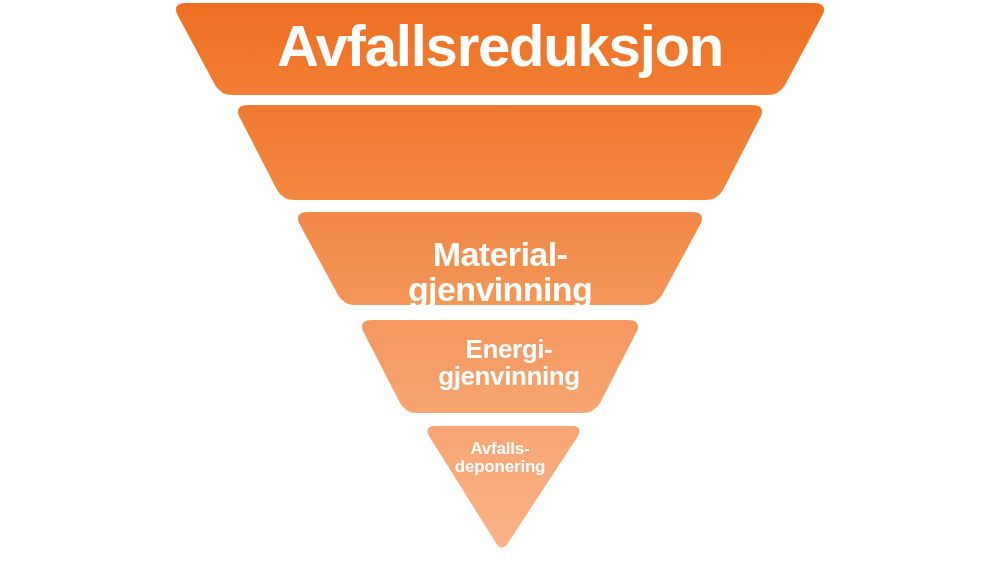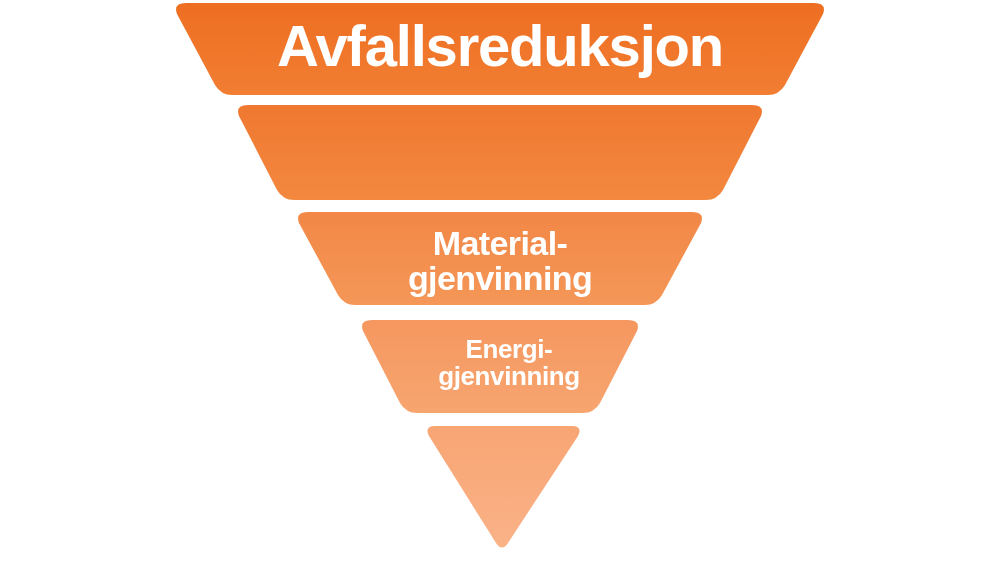--- a/index.html
+++ b/index.html
@@ -48,21 +48,21 @@
   }
   #label-tier-2 {
     left: 250px;
     top: 124px;
     width: 500px;
     font-size: 47px;
     letter-spacing: -0.9px;
   }
   #label-tier-3 {
     left: 310px;
-    top: 226px;
+    top: 237px;
     width: 380px;
     font-size: 34px;
     letter-spacing: -0.6px;
   }
   #label-tier-4 {
     left: 379px;
     top: 336px;
     width: 260px;
     font-size: 26px;
     letter-spacing: -0.4px;
@@ -127,14 +127,16 @@
 
   <div class="tier-label" id="label-tier-1">Avfallsreduksjon</div>
 
 
   <div class="tier-label" id="label-tier-3">Material-
 gjenvinning</div>
 
   <div class="tier-label" id="label-tier-4">Energi-
 gjenvinning</div>
 
+  <div class="tier-label" id="label-tier-5">Avfalls-
+deponering</div>
 
 </div>
 
 </body></html>

